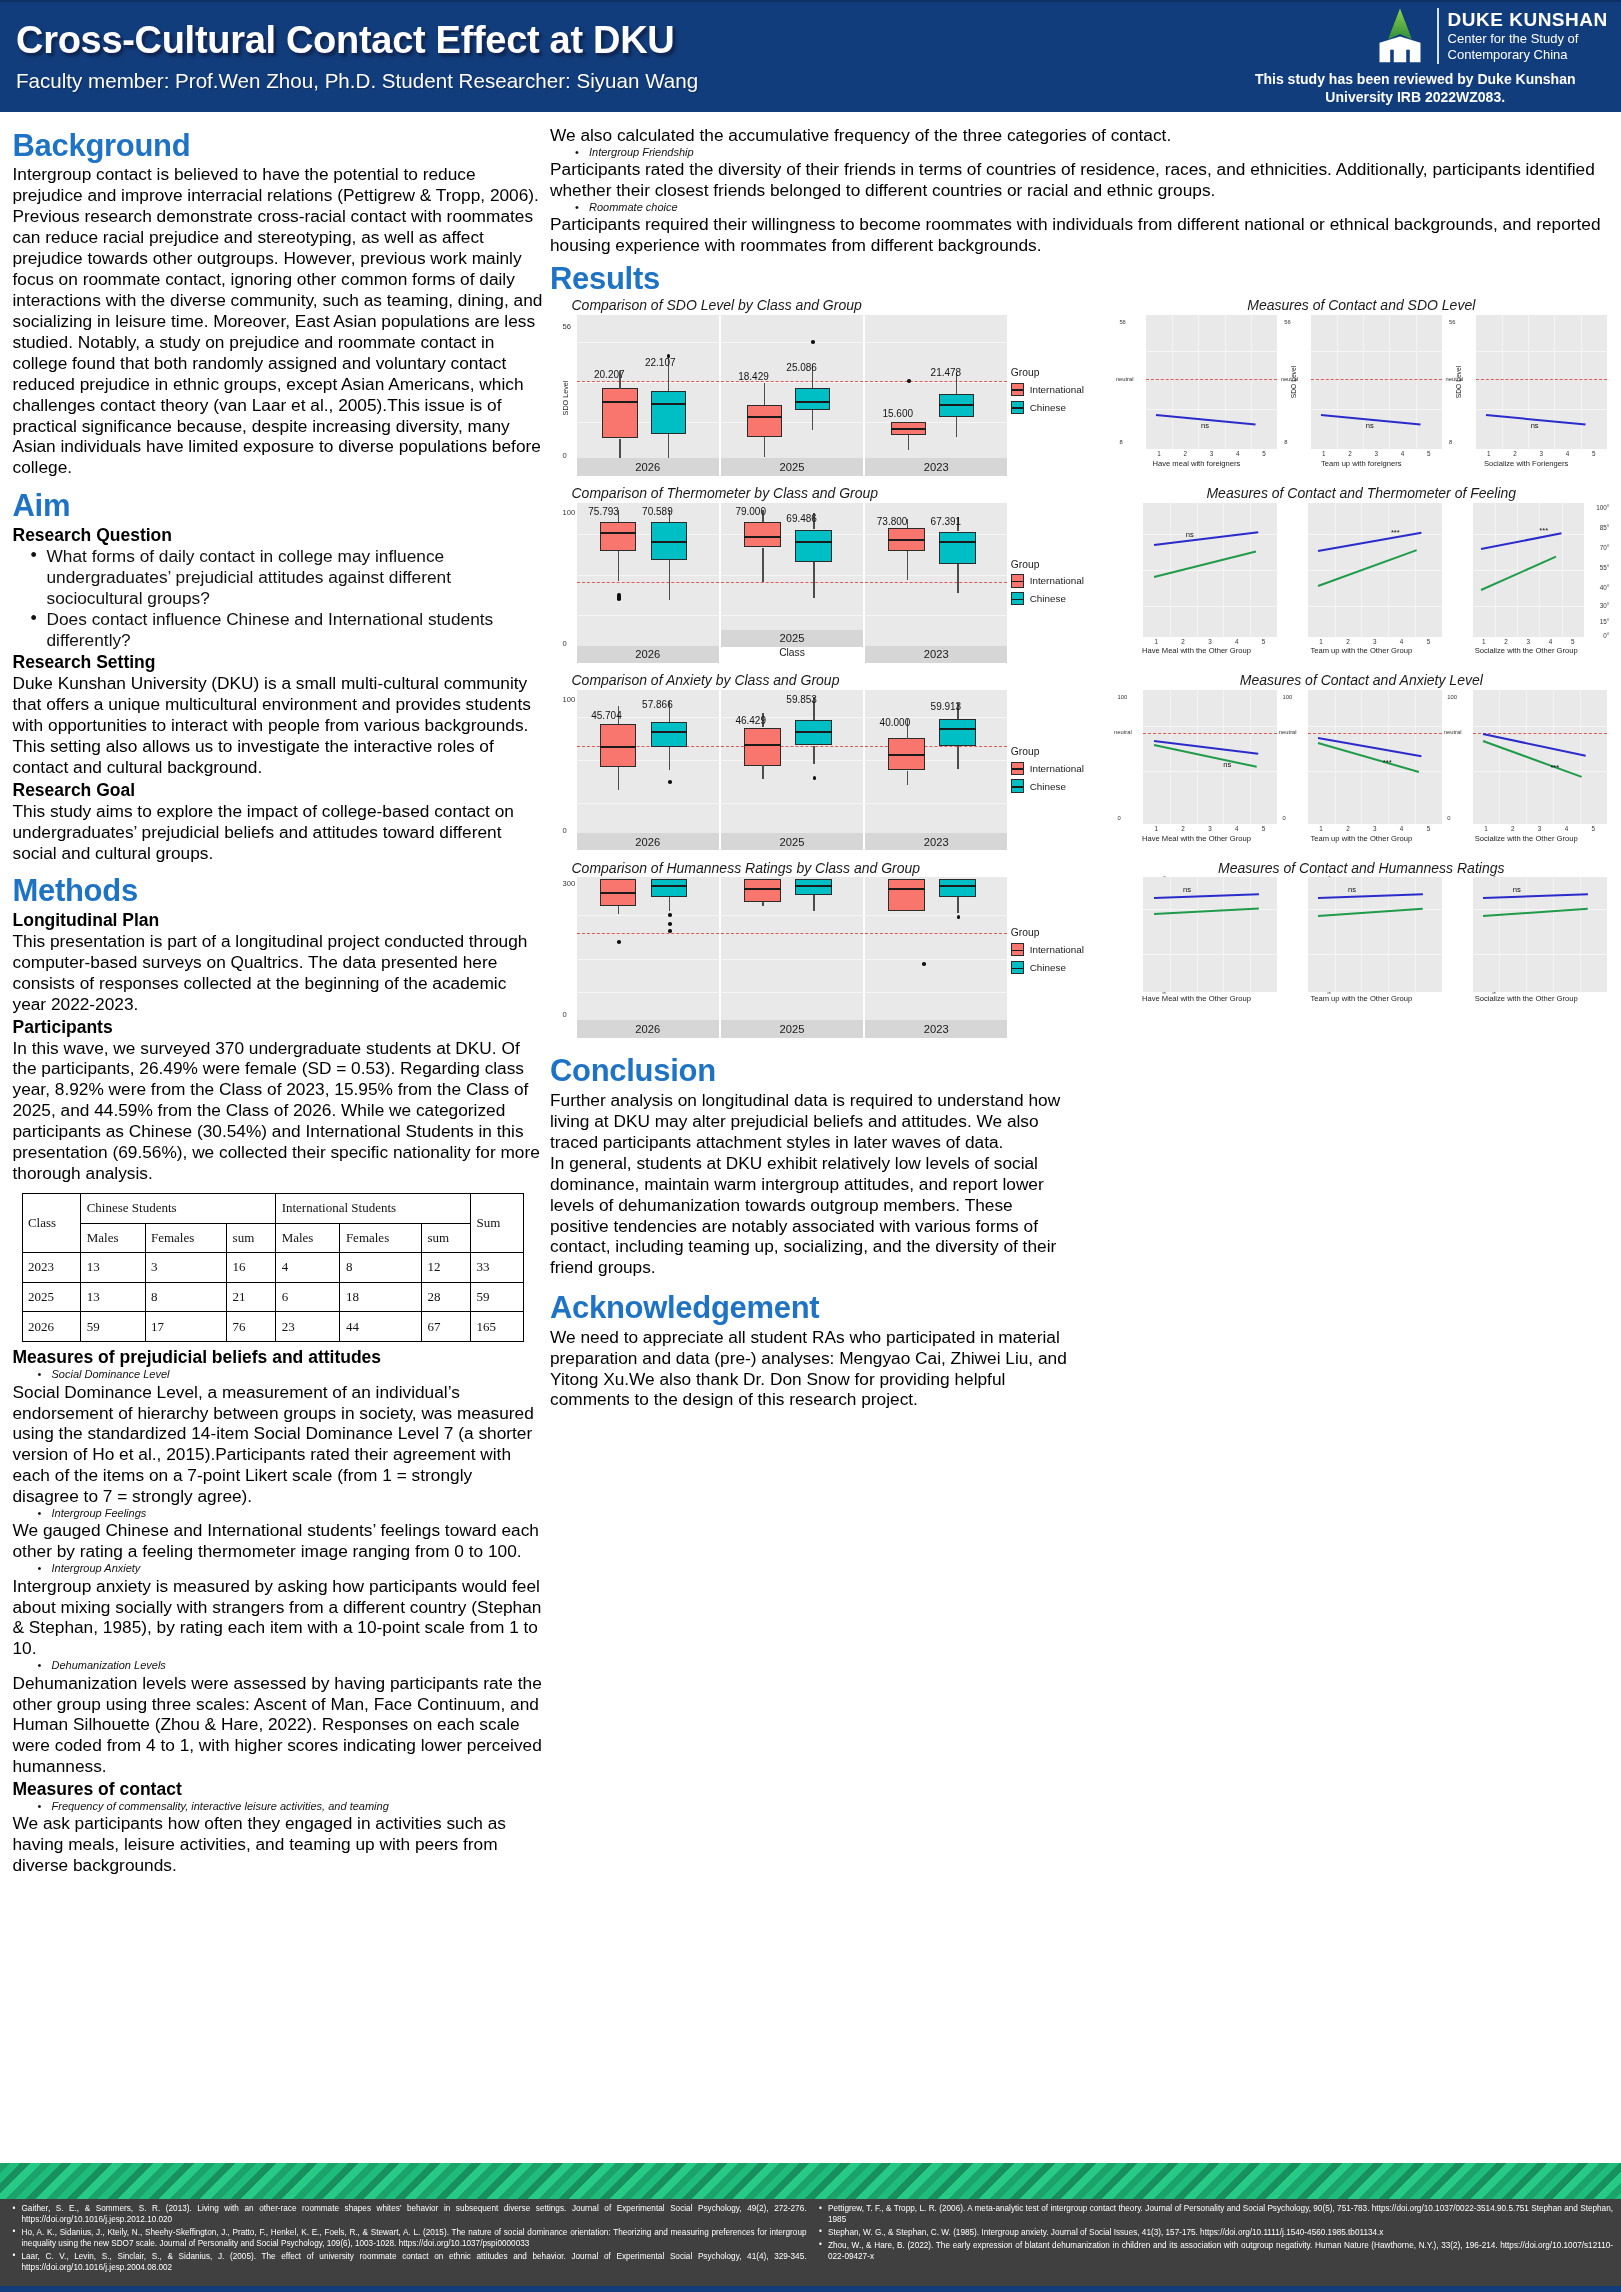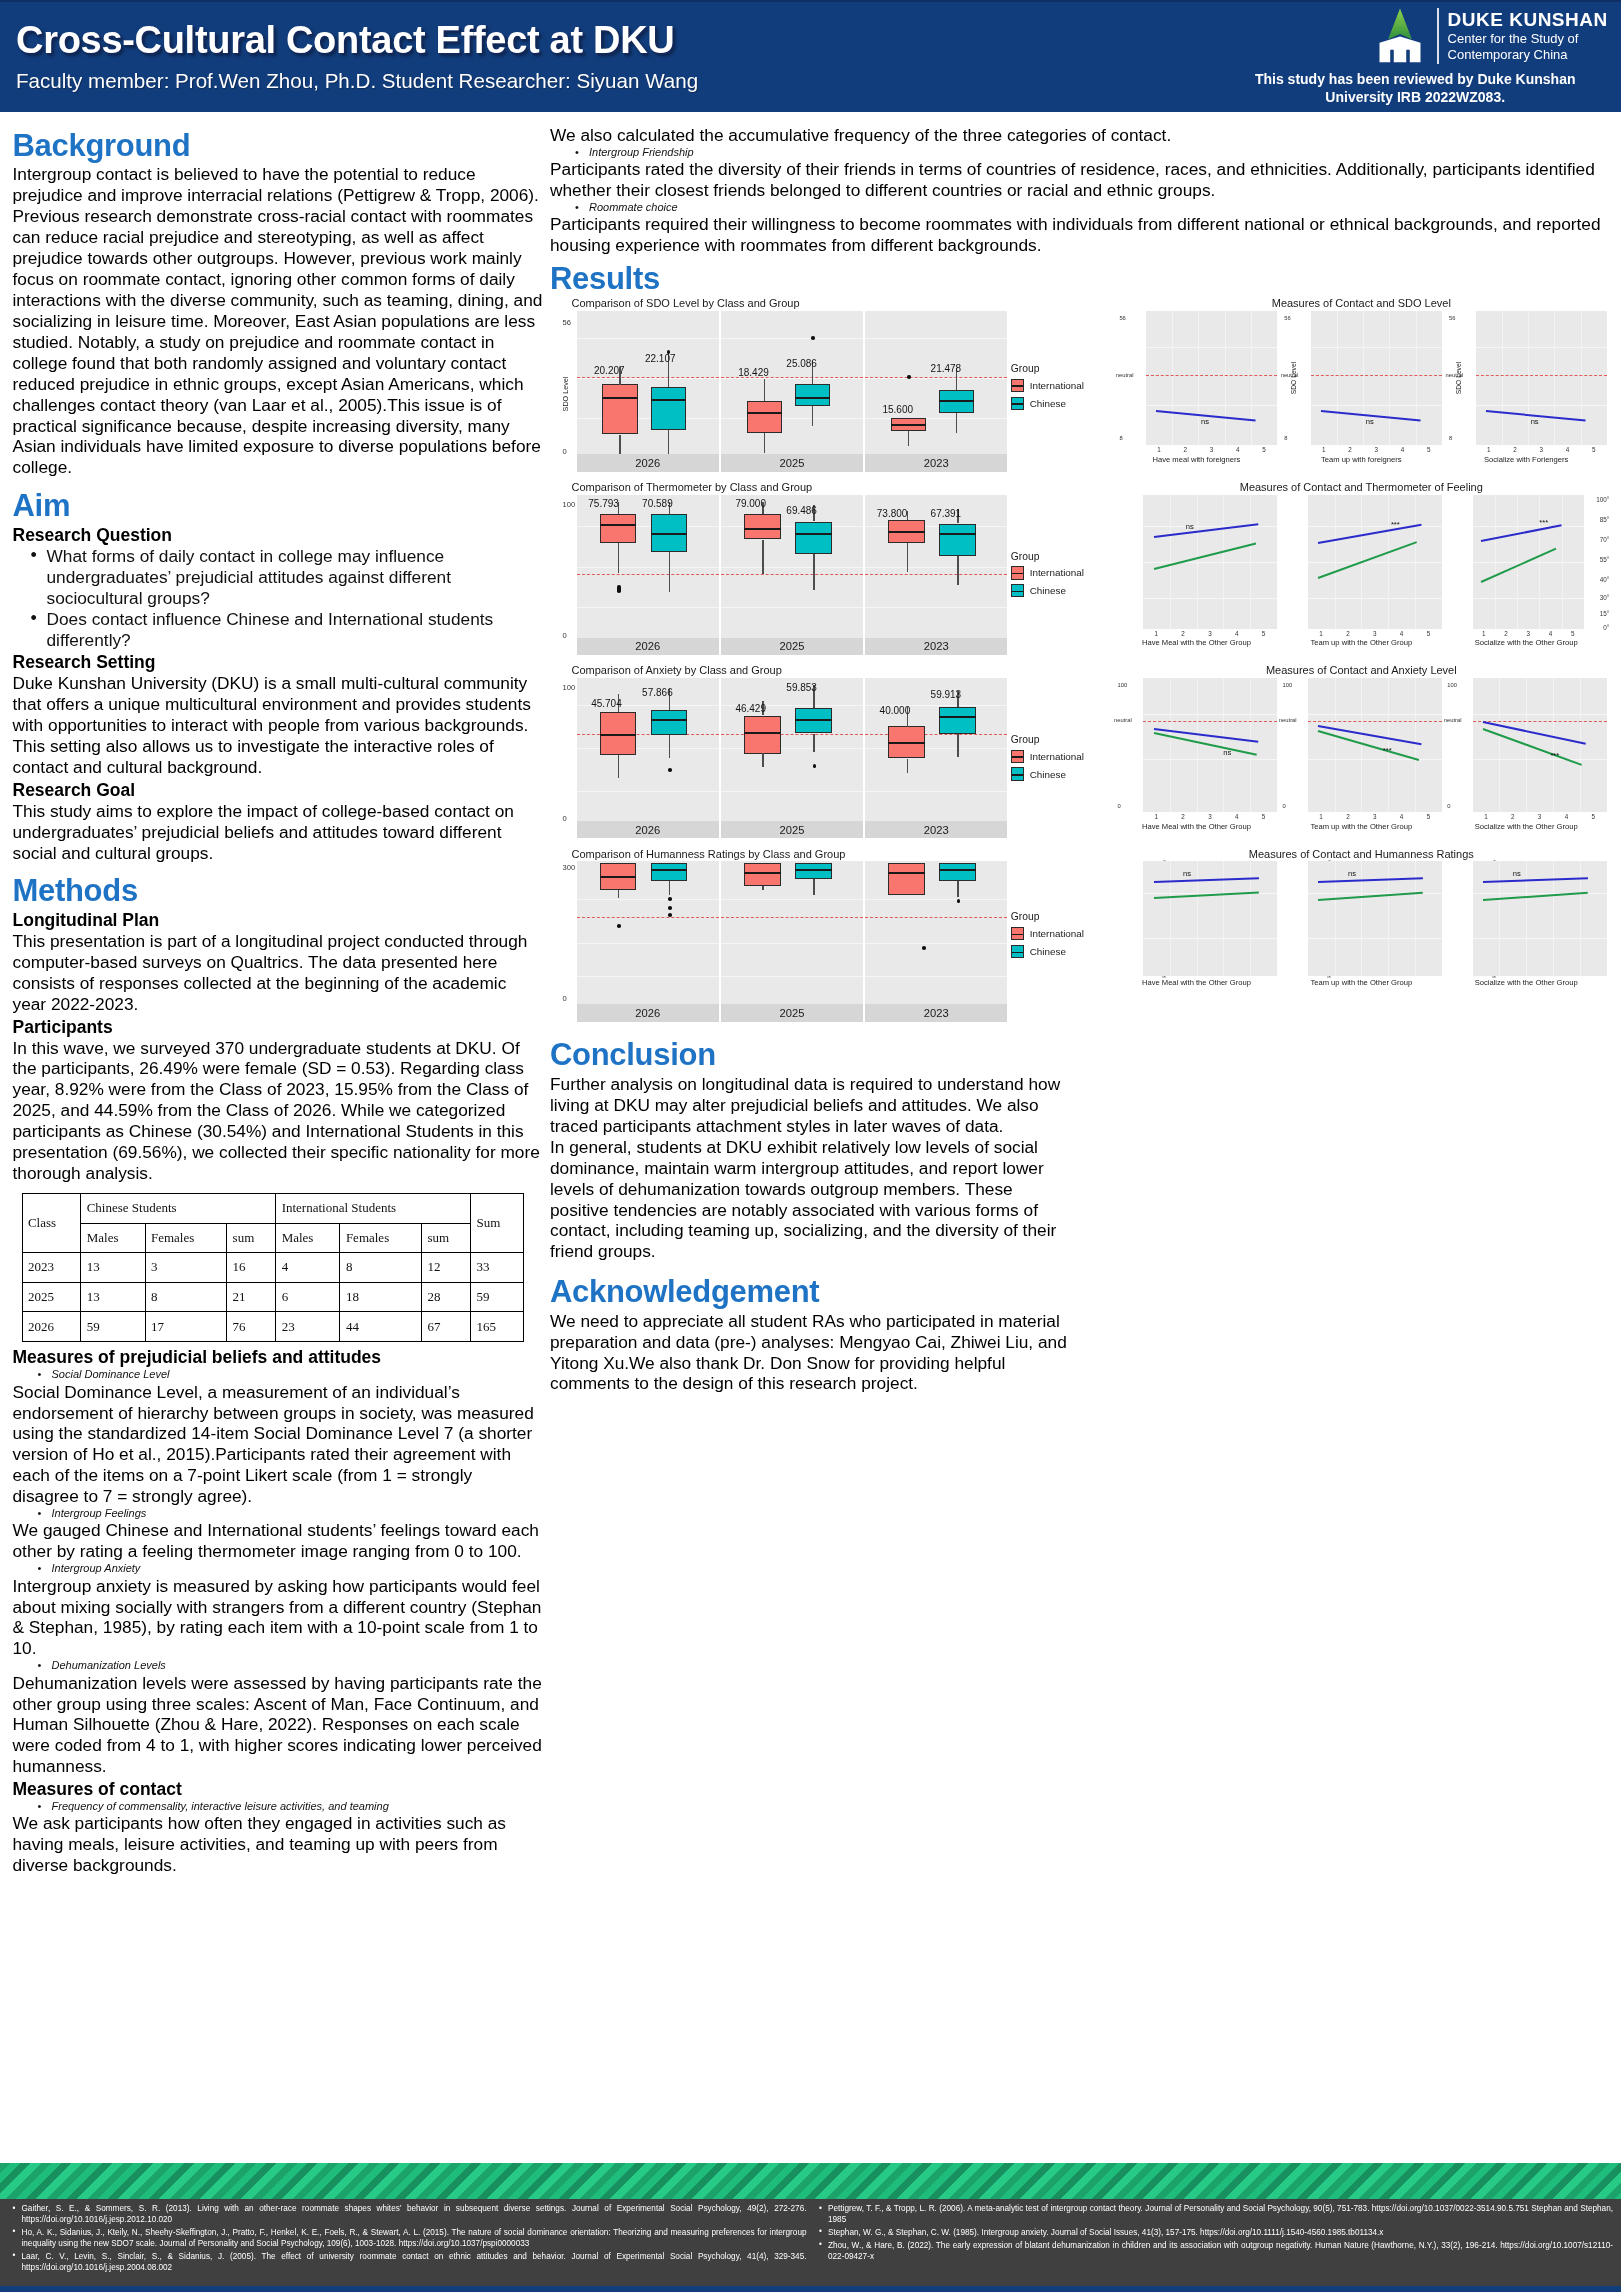--- a/index.html
+++ b/index.html
@@ -83,22 +83,22 @@
     text-align: left; font-weight: normal; height: 29px; vertical-align: middle;
   }
 
   
   .results-wrap { position: relative; width: 1061px; margin-top: 1.8px; }
   .chart-row { display: flex; gap: 1.8px; margin-bottom: 3.6px; }
   .box-panel  { width: 564px; }
   .scat-panel { width: 491px; }
 
   .plot-title {
-    font-size: 11px; color: #1a1a1a; font-family: "Liberation Sans", sans-serif;
-    margin-bottom: 1.8px; padding-left: 21.5px;
+    font-size: 14px; color: #1a1a1a; font-family: "Liberation Sans", sans-serif;
+    margin-bottom: 1.8px; padding-left: 21.5px; font-style: italic;
   }
   .plot-title.center { text-align: center; padding-left: 0; }
 
   .gg { position: relative; background: #ffffff; }
   .gg-facets { display: flex; gap: 2.7px; }
   .facet { flex: 1; position: relative; }
   .facet-strip {
     background: #d6d6d6; color: #1a1a1a; font-size: 11.2px; text-align: center;
     padding: 2.7px 0; border: 0;
   }
@@ -525,21 +525,21 @@
                     <span class="vlabel" style="left:8%;top:3.6px">75.793</span>
                     <div class="box chin" style="left:52%;width:26%;top:19.7px;height:38px"></div>
                     <div class="median" style="left:52%;width:26%;top:38px"></div>
                     <div class="whisk" style="left:65%;top:7.2px;height:12.5px"></div>
                     <div class="whisk" style="left:65%;top:57px;height:40px"></div>
                     <span class="vlabel" style="left:46%;top:3.6px">70.589</span>
                   </div>
                   <div class="facet-strip">2026</div>
                 </div>
                 <div class="facet">
-                  <div class="panel" style="height:143px">
+                  <div class="panel" style="height:127px">
                     <div class="gridline" style="top:31px"></div>
                       <div class="gridline" style="top:72px"></div>
                       <div class="gridline" style="top:112px"></div>
                     <div class="neutral-line" style="top:79px"></div>
                     <div class="box intl" style="left:16%;width:26%;top:19.7px;height:25px"></div>
                     <div class="median" style="left:16%;width:26%;top:33px"></div>
                     <div class="whisk" style="left:29%;top:7.2px;height:12.5px"></div>
                     <div class="whisk" style="left:29%;top:45px;height:34px"></div>
                     <span class="vlabel" style="left:10%;top:3.6px">79.000</span>
                     <div class="box chin" style="left:52%;width:26%;top:27px;height:32px"></div>

